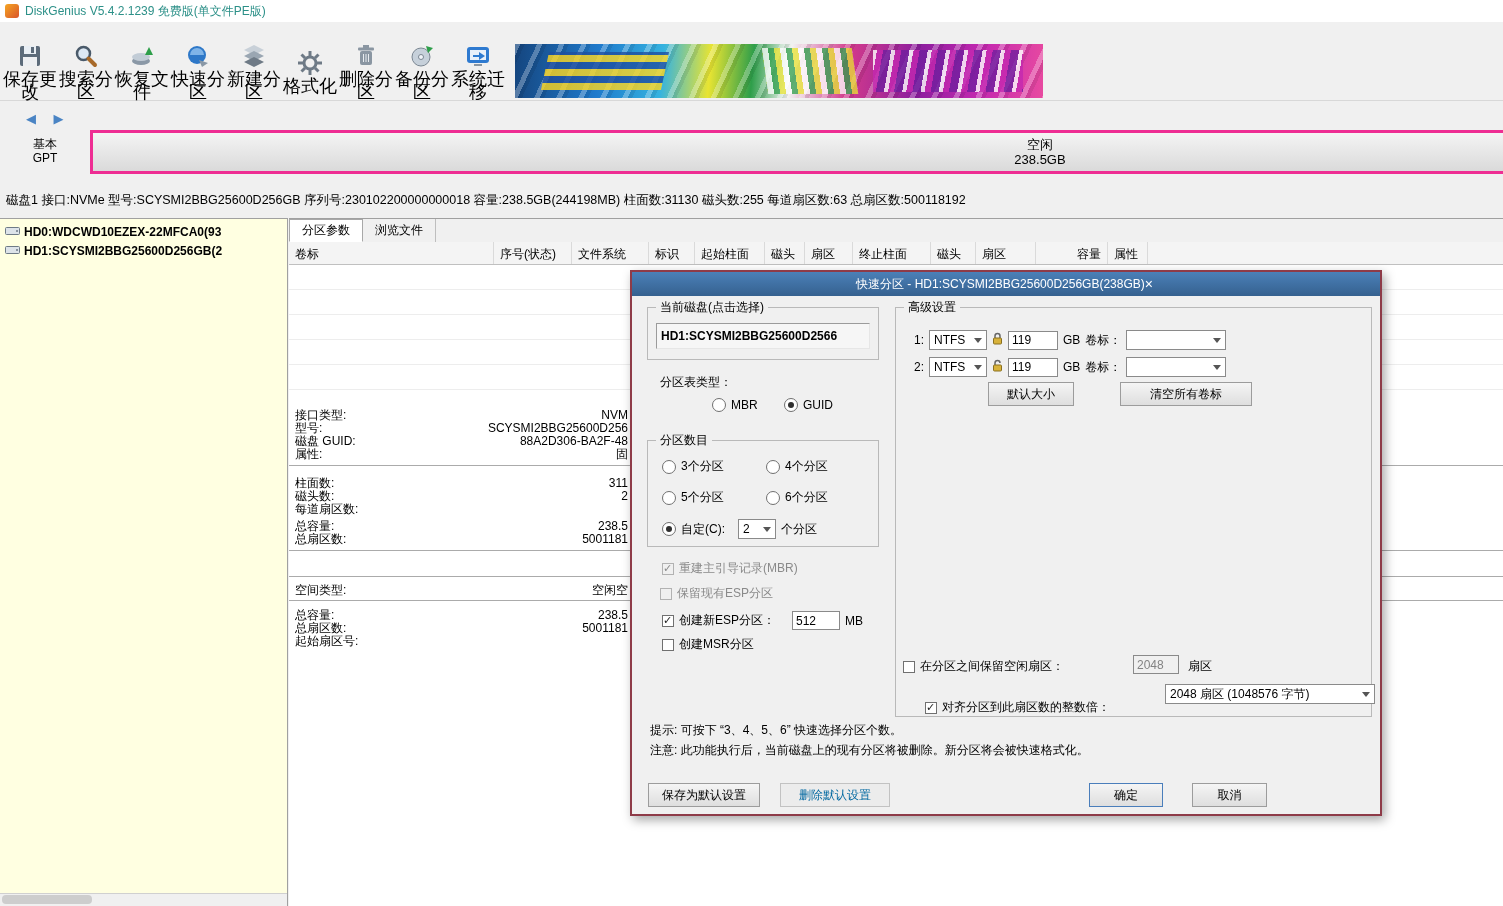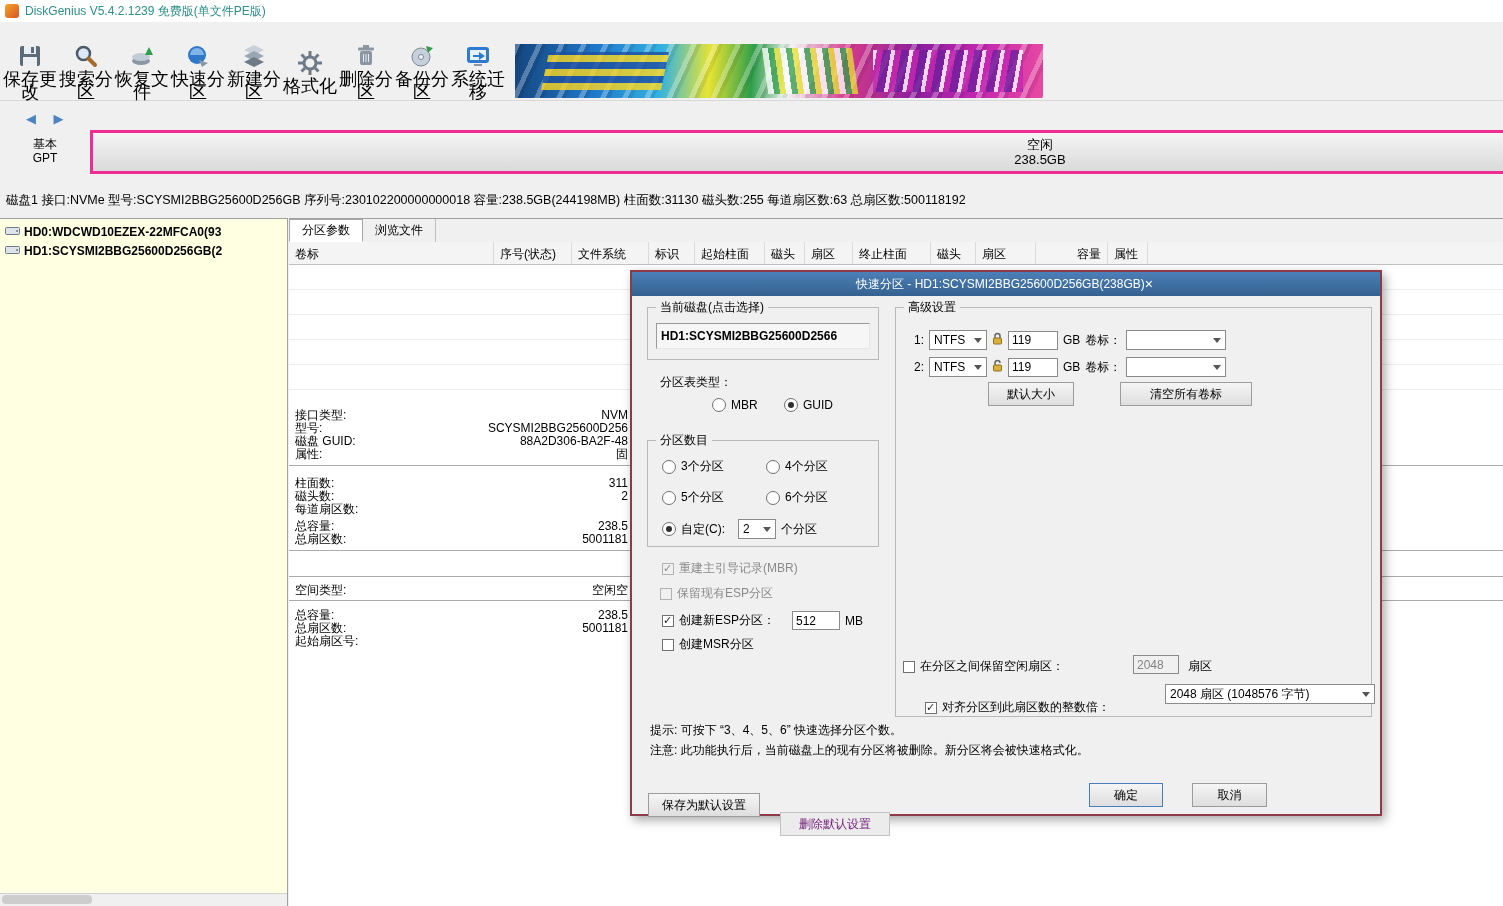--- a/index.html
+++ b/index.html
@@ -60,21 +60,21 @@
   .checkbox.checked::after{content:"✓";position:absolute;left:0px;top:-2px;font-size:11px;font-weight:700;color:#222;}
   .checkbox.disabled{border-color:#B2B2B2;background:#F0F0F0;}
   .checkbox.disabled.checked::after{color:#8A8A8A;}
   .gray-label{color:#8A8A8A;}
   .tinput{border:1px solid #8A8A8A;background:#fff;height:19px;box-sizing:border-box;font-size:12px;padding:0 3px;font-family:"Liberation Sans","DejaVu Sans",sans-serif;}
   .tinput.gray{background:#F0F0F0;color:#838383;}
   .sel{border:1px solid #8A8A8A;background:#fff;height:20px;box-sizing:border-box;display:flex;align-items:center;justify-content:space-between;padding:0 4px;}
   .tri{width:0;height:0;border-left:4px solid transparent;border-right:4px solid transparent;border-top:5px solid #555;margin-left:4px;flex:none;}
   .btn{position:absolute;border:1px solid #9C9C9C;background:linear-gradient(180deg,#F5F5F5,#DEDEDE);height:24px;display:flex;align-items:center;justify-content:center;box-sizing:border-box;}
   .btn.primary{border-color:#4A7EBB;}
-  .btn.disabled{color:#701a75;background:#ECECEC;border-color:#C2C2C2;margin-top:29px;}
+  .btn.disabled{color:#0369a1;background:#ECECEC;border-color:#C2C2C2;}
   .hintline{position:absolute;left:18px;white-space:nowrap;}
 </style>
 </head>
 <body>
 
 <div id="root">
 
   <div class="titlebar">
     <span class="app-icon"></span>
     <span class="title-text">DiskGenius V5.4.2.1239 免费版(单文件PE版)</span>
@@ -420,21 +420,21 @@
         </div>
         <div class="sel" style="position:absolute;left:235px;top:376px;width:210px;margin-left:34px;">
           <span>2048 扇区 (1048576 字节)</span>
             <span class="tri"></span>
         </div>
       </div>
 
       <div class="hintline" style="top:426px;">提示: 可按下 “3、4、5、6” 快速选择分区个数。</div>
       <div class="hintline" style="top:446px;">注意: 此功能执行后，当前磁盘上的现有分区将被删除。新分区将会被快速格式化。</div>
 
-      <div class="btn" style="left:16px;top:497px;width:112px;">保存为默认设置</div>
+      <div class="btn" style="left:16px;top:487px;width:112px;">保存为默认设置</div>
       <div class="btn disabled" style="left:148px;top:487px;width:110px;">删除默认设置</div>
       <div class="btn primary" style="left:457px;top:487px;width:74px;">确定</div>
       <div class="btn" style="left:560px;top:487px;width:75px;">取消</div>
 
     </div>
   </div>
 
 </div>
 
 </body></html>

